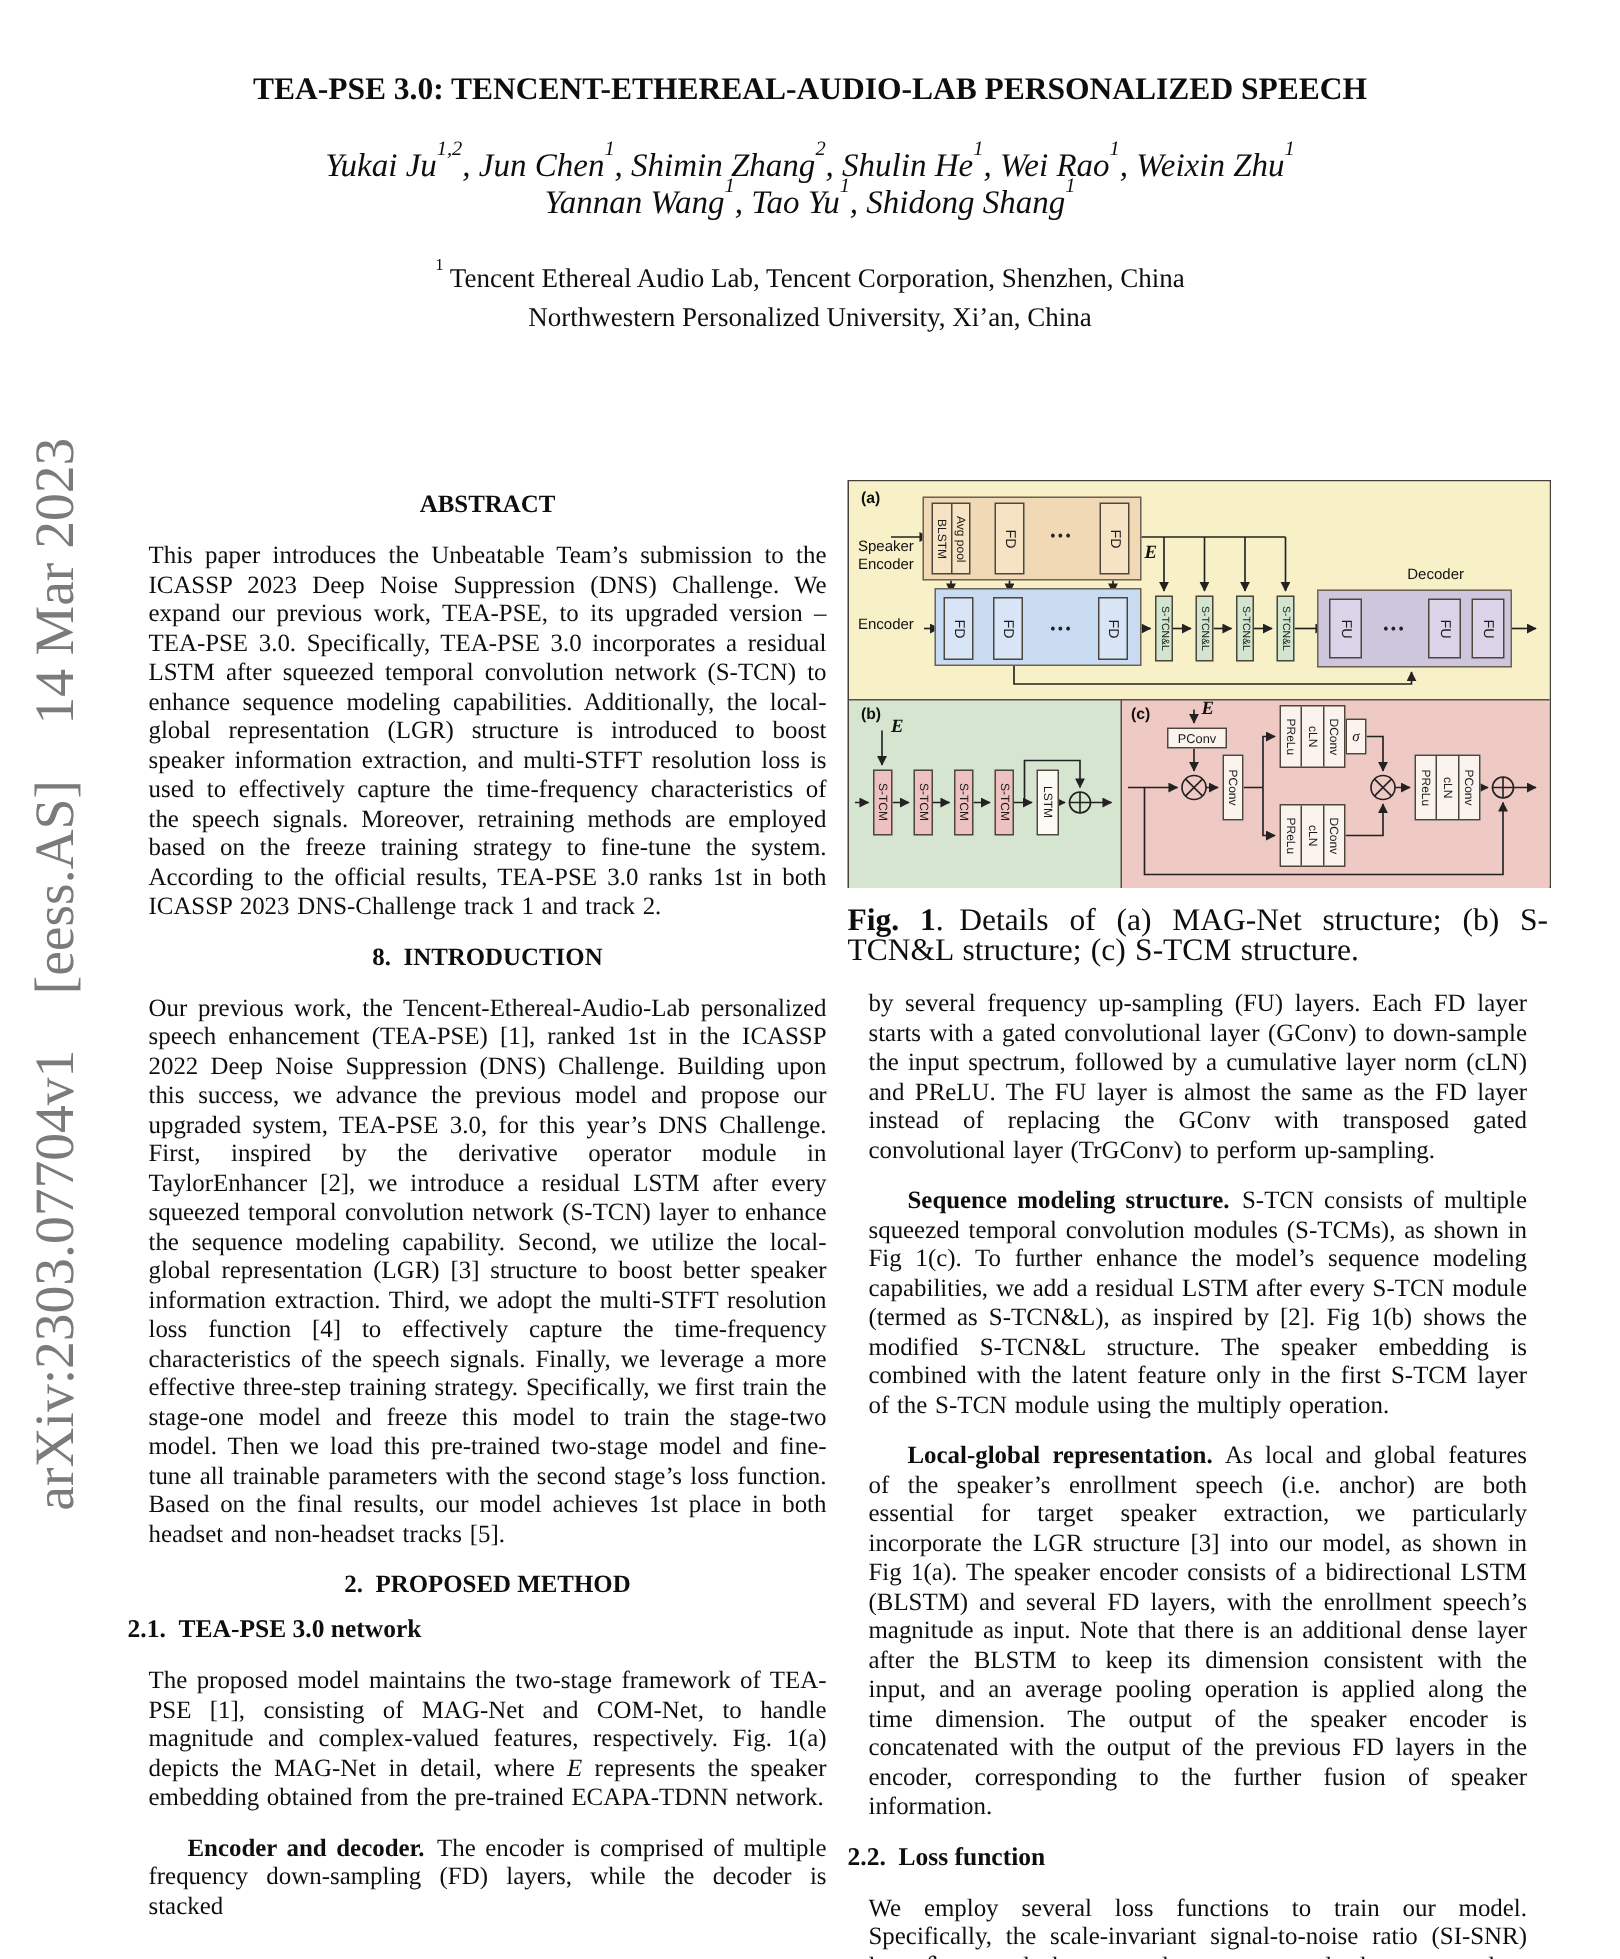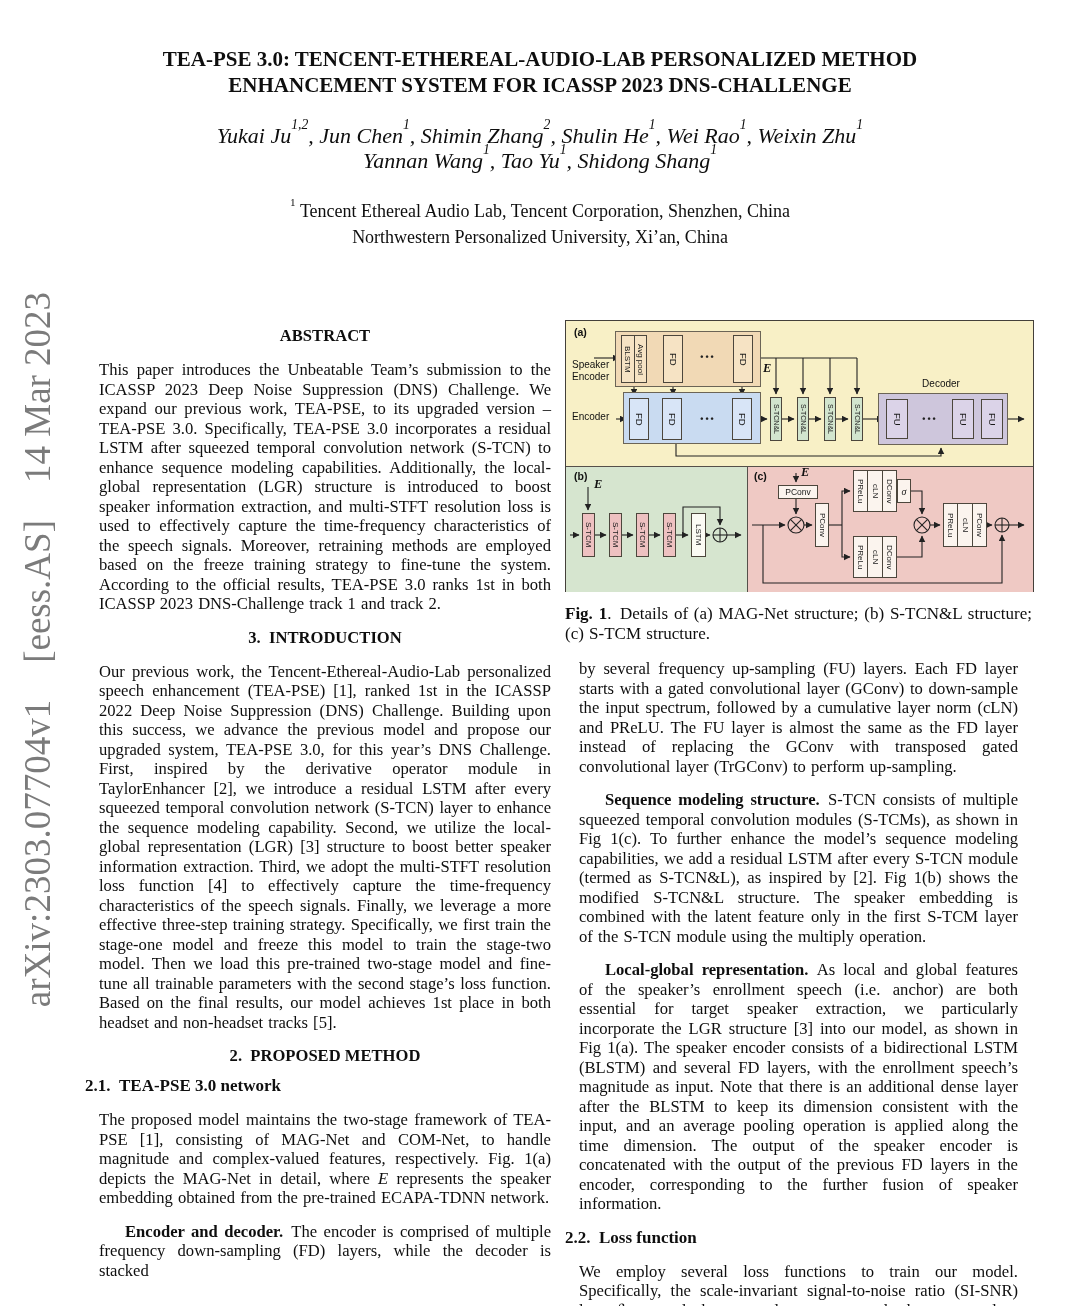--- a/index.html
+++ b/index.html
@@ -46,50 +46,49 @@
   .comp>div{flex:1;display:flex;align-items:center;justify-content:center;
             writing-mode:vertical-rl;text-orientation:mixed;
             font-family:"Liberation Sans",sans-serif;font-size:8px;color:#1a1a1a;}
   .comp>div+div{border-left:1px solid #4c463c;}
   .flabel{font-family:"Liberation Sans",sans-serif;font-size:10px;color:#111;}
   .plabel{font-weight:bold;font-size:10.5px;}
   .dots{font-family:"Liberation Sans",sans-serif;font-weight:bold;font-size:9px;
         letter-spacing:2px;color:#222;text-align:center;}
   .elab{font-family:"Liberation Serif",serif;font-style:italic;font-weight:bold;
         font-size:12.5px;color:#111;}
-  .caption{margin-top:12px;font-size:17px;line-height:19.6px;text-align:justify;word-spacing:1px;}
+  .caption{margin-top:12px;font-size:21px;line-height:19.6px;text-align:justify;word-spacing:1px;}
 </style>
 </head>
 <body>
 
 <div class="page">
 
   <div class="watermark">arXiv:2303.07704v1  [eess.AS]  14 Mar 2023</div>
 
   <div class="titleblock">
     <div class="title">
-      <div>TEA-PSE 3.0: TENCENT-ETHEREAL-AUDIO-LAB PERSONALIZED METHOD</div>
-      <div>ENHANCEMENT SYSTEM FOR ICASSP 2023 DNS-CHALLENGE</div>
+      <div>TEA-PSE 3.0: TENCENT-ETHEREAL-AUDIO-LAB PERSONALIZED SPEECH</div>
     </div>
     <div class="authors-wrap">
       <div class="authors">Yukai Ju<sup>1,2</sup>, Jun Chen<sup>1</sup>, Shimin Zhang<sup>2</sup>, Shulin He<sup>1</sup>, Wei Rao<sup>1</sup>, Weixin Zhu<sup>1</sup></div>
       <div class="authors">Yannan Wang<sup>1</sup>, Tao Yu<sup>1</sup>, Shidong Shang<sup>1</sup></div>
     </div>
     <div class="affil">
       <div><sup>1</sup> <span>Tencent Ethereal Audio Lab, Tencent Corporation, Shenzhen, China</span></div>
       <div><span>Northwestern Personalized University, Xi’an, China</span></div>
     </div>
   </div>
 
   <div class="columns">
 
     <div class="col col-left">
       <div class="sec first">ABSTRACT</div>
       <p>This paper introduces the Unbeatable Team’s submission to the ICASSP 2023 Deep Noise Suppression (DNS) Challenge. We expand our previous work, TEA-PSE, to its upgraded version – TEA-PSE 3.0. Specifically, TEA-PSE 3.0 incorporates a residual LSTM after squeezed temporal convolution network (S-TCN) to enhance sequence modeling capabilities. Additionally, the local-global representation (LGR) structure is introduced to boost speaker information extraction, and multi-STFT resolution loss is used to effectively capture the time-frequency characteristics of the speech signals. Moreover, retraining methods are employed based on the freeze training strategy to fine-tune the system. According to the official results, TEA-PSE 3.0 ranks 1st in both ICASSP 2023 DNS-Challenge track 1 and track 2.</p>
-      <div class="sec">3. INTRODUCTION</div>
+      <div class="sec">8. INTRODUCTION</div>
       <p>Our previous work, the Tencent-Ethereal-Audio-Lab personalized speech enhancement (TEA-PSE) [1], ranked 1st in the ICASSP 2022 Deep Noise Suppression (DNS) Challenge. Building upon this success, we advance the previous model and propose our upgraded system, TEA-PSE 3.0, for this year’s DNS Challenge. First, inspired by the derivative operator module in TaylorEnhancer [2], we introduce a residual LSTM after every squeezed temporal convolution network (S-TCN) layer to enhance the sequence modeling capability. Second, we utilize the local-global representation (LGR) [3] structure to boost better speaker information extraction. Third, we adopt the multi-STFT resolution loss function [4] to effectively capture the time-frequency characteristics of the speech signals. Finally, we leverage a more effective three-step training strategy. Specifically, we first train the stage-one model and freeze this model to train the stage-two model. Then we load this pre-trained two-stage model and fine-tune all trainable parameters with the second stage’s loss function. Based on the final results, our model achieves 1st place in both headset and non-headset tracks [5].</p>
       <div class="sec">2. PROPOSED METHOD</div>
       <div class="subsec">2.1. TEA-PSE 3.0 network</div>
       <p>The proposed model maintains the two-stage framework of TEA-PSE [1], consisting of MAG-Net and COM-Net, to handle magnitude and complex-valued features, respectively. Fig. 1(a) depicts the MAG-Net in detail, where <i>E</i> represents the speaker embedding obtained from the pre-trained ECAPA-TDNN network.</p>
       <p class="indent"><b>Encoder and decoder.</b> The encoder is comprised of multiple frequency down-sampling (FD) layers, while the decoder is stacked</p>
     </div>
 
     <div class="col col-right">
 
       <figure class="fig" style="margin-left:0;margin-right:0;">
@@ -198,21 +197,21 @@
         <div class="bx vert" style="left:63px;top:77px;width:20px;height:42px;background:#d8e5f7;">FD</div>
         <div class="bx vert" style="left:96px;top:77px;width:20px;height:42px;background:#d8e5f7;">FD</div>
         <div class="dots" style="left:126px;top:93px;width:32px;">•••</div>
         <div class="bx vert" style="left:166px;top:77px;width:20px;height:42px;background:#d8e5f7;">FD</div>
 
         <div class="bx vert" style="left:204px;top:76px;width:12px;height:44px;background:#d2e5ce;font-size:7px;">S-TCN&amp;L</div>
         <div class="bx vert" style="left:231px;top:76px;width:12px;height:44px;background:#d2e5ce;font-size:7px;">S-TCN&amp;L</div>
         <div class="bx vert" style="left:258px;top:76px;width:12px;height:44px;background:#d2e5ce;font-size:7px;">S-TCN&amp;L</div>
         <div class="bx vert" style="left:285px;top:76px;width:12px;height:44px;background:#d2e5ce;font-size:7px;">S-TCN&amp;L</div>
 
-        <div class="flabel" style="left:340px;top:57px;width:70px;text-align:center;">Decoder</div>
+        <div class="flabel" style="left:340px;top:57px;width:70px;text-align:right;">Decoder</div>
         <div class="cont" style="left:312px;top:72px;width:130px;height:52px;background:#cec6dc;"></div>
         <div class="bx vert" style="left:320px;top:78px;width:22px;height:40px;background:#dbd3e8;">FU</div>
         <div class="dots" style="left:347px;top:93px;width:34px;">•••</div>
         <div class="bx vert" style="left:386px;top:78px;width:22px;height:40px;background:#dbd3e8;">FU</div>
         <div class="bx vert" style="left:415px;top:78px;width:22px;height:40px;background:#dbd3e8;">FU</div>
 
         <div class="flabel plabel" style="left:8px;top:149px;">(b)</div>
         <div class="elab" style="left:28px;top:156px;">E</div>
         <div class="bx vert" style="left:16px;top:192px;width:13px;height:44px;background:#eec1c1;font-size:8px;">S-TCM</div>
         <div class="bx vert" style="left:43px;top:192px;width:13px;height:44px;background:#eec1c1;font-size:8px;">S-TCM</div>

